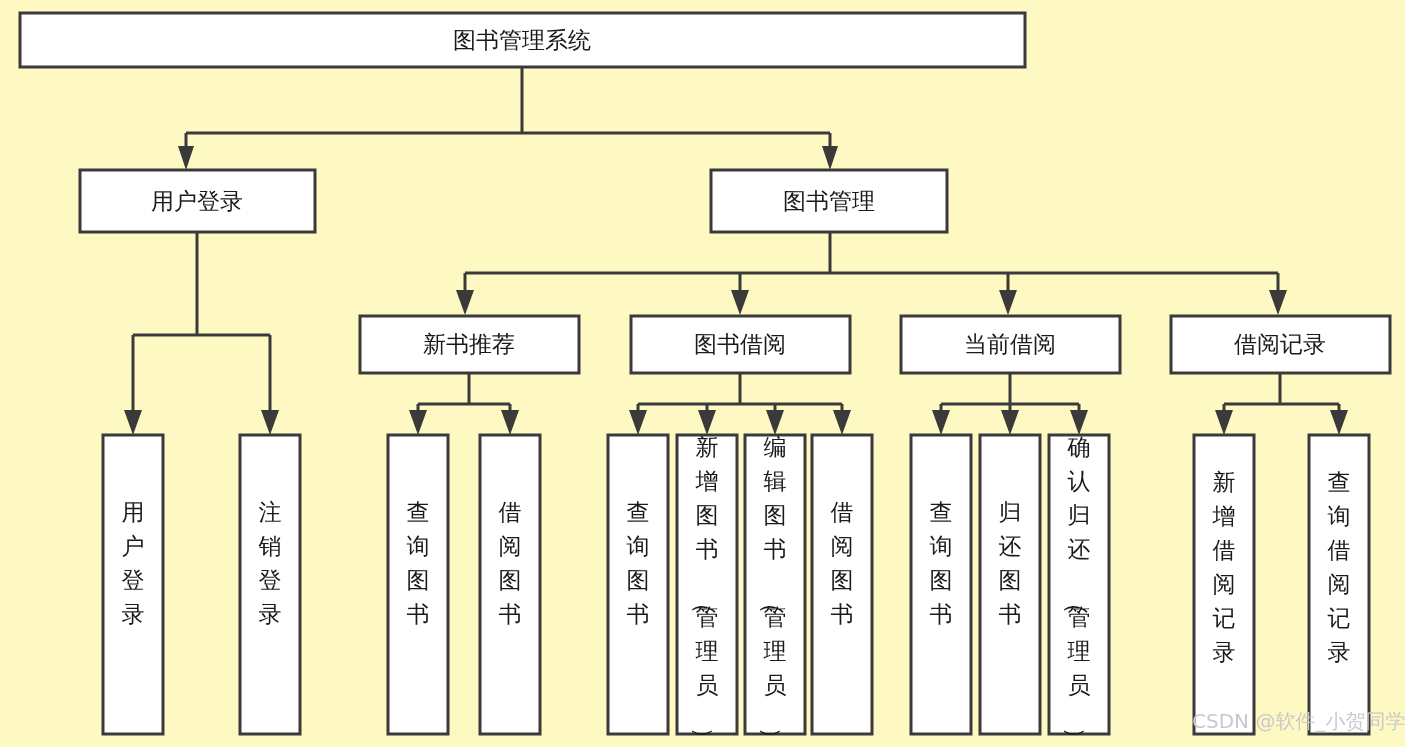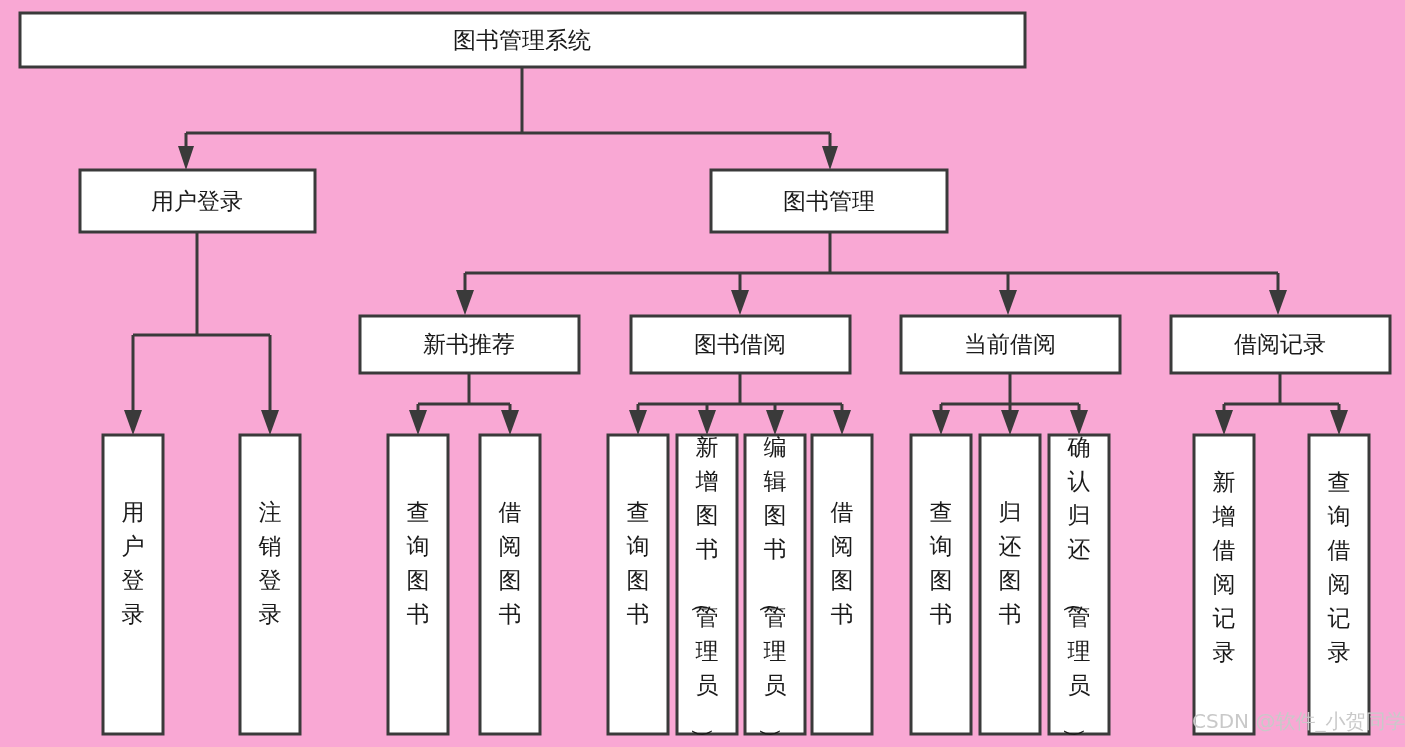--- a/index.html
+++ b/index.html
@@ -11,21 +11,21 @@
   body {
     width: 1405px;
     height: 747px;
     font-family: "DejaVu Sans", "Liberation Sans", sans-serif;
     overflow: hidden;
   }
   #diagram-root {
     position: relative;
     width: 1405px;
     height: 747px;
-    background: #f9a8d4;
+    background: #fef9c3;
   }
   svg.flowchart {
     display: block;
     width: 1405px;
     height: 747px;
   }
   .node-box {
     fill: #ffffff;
     stroke: #3a3a3a;
     stroke-width: 3;

